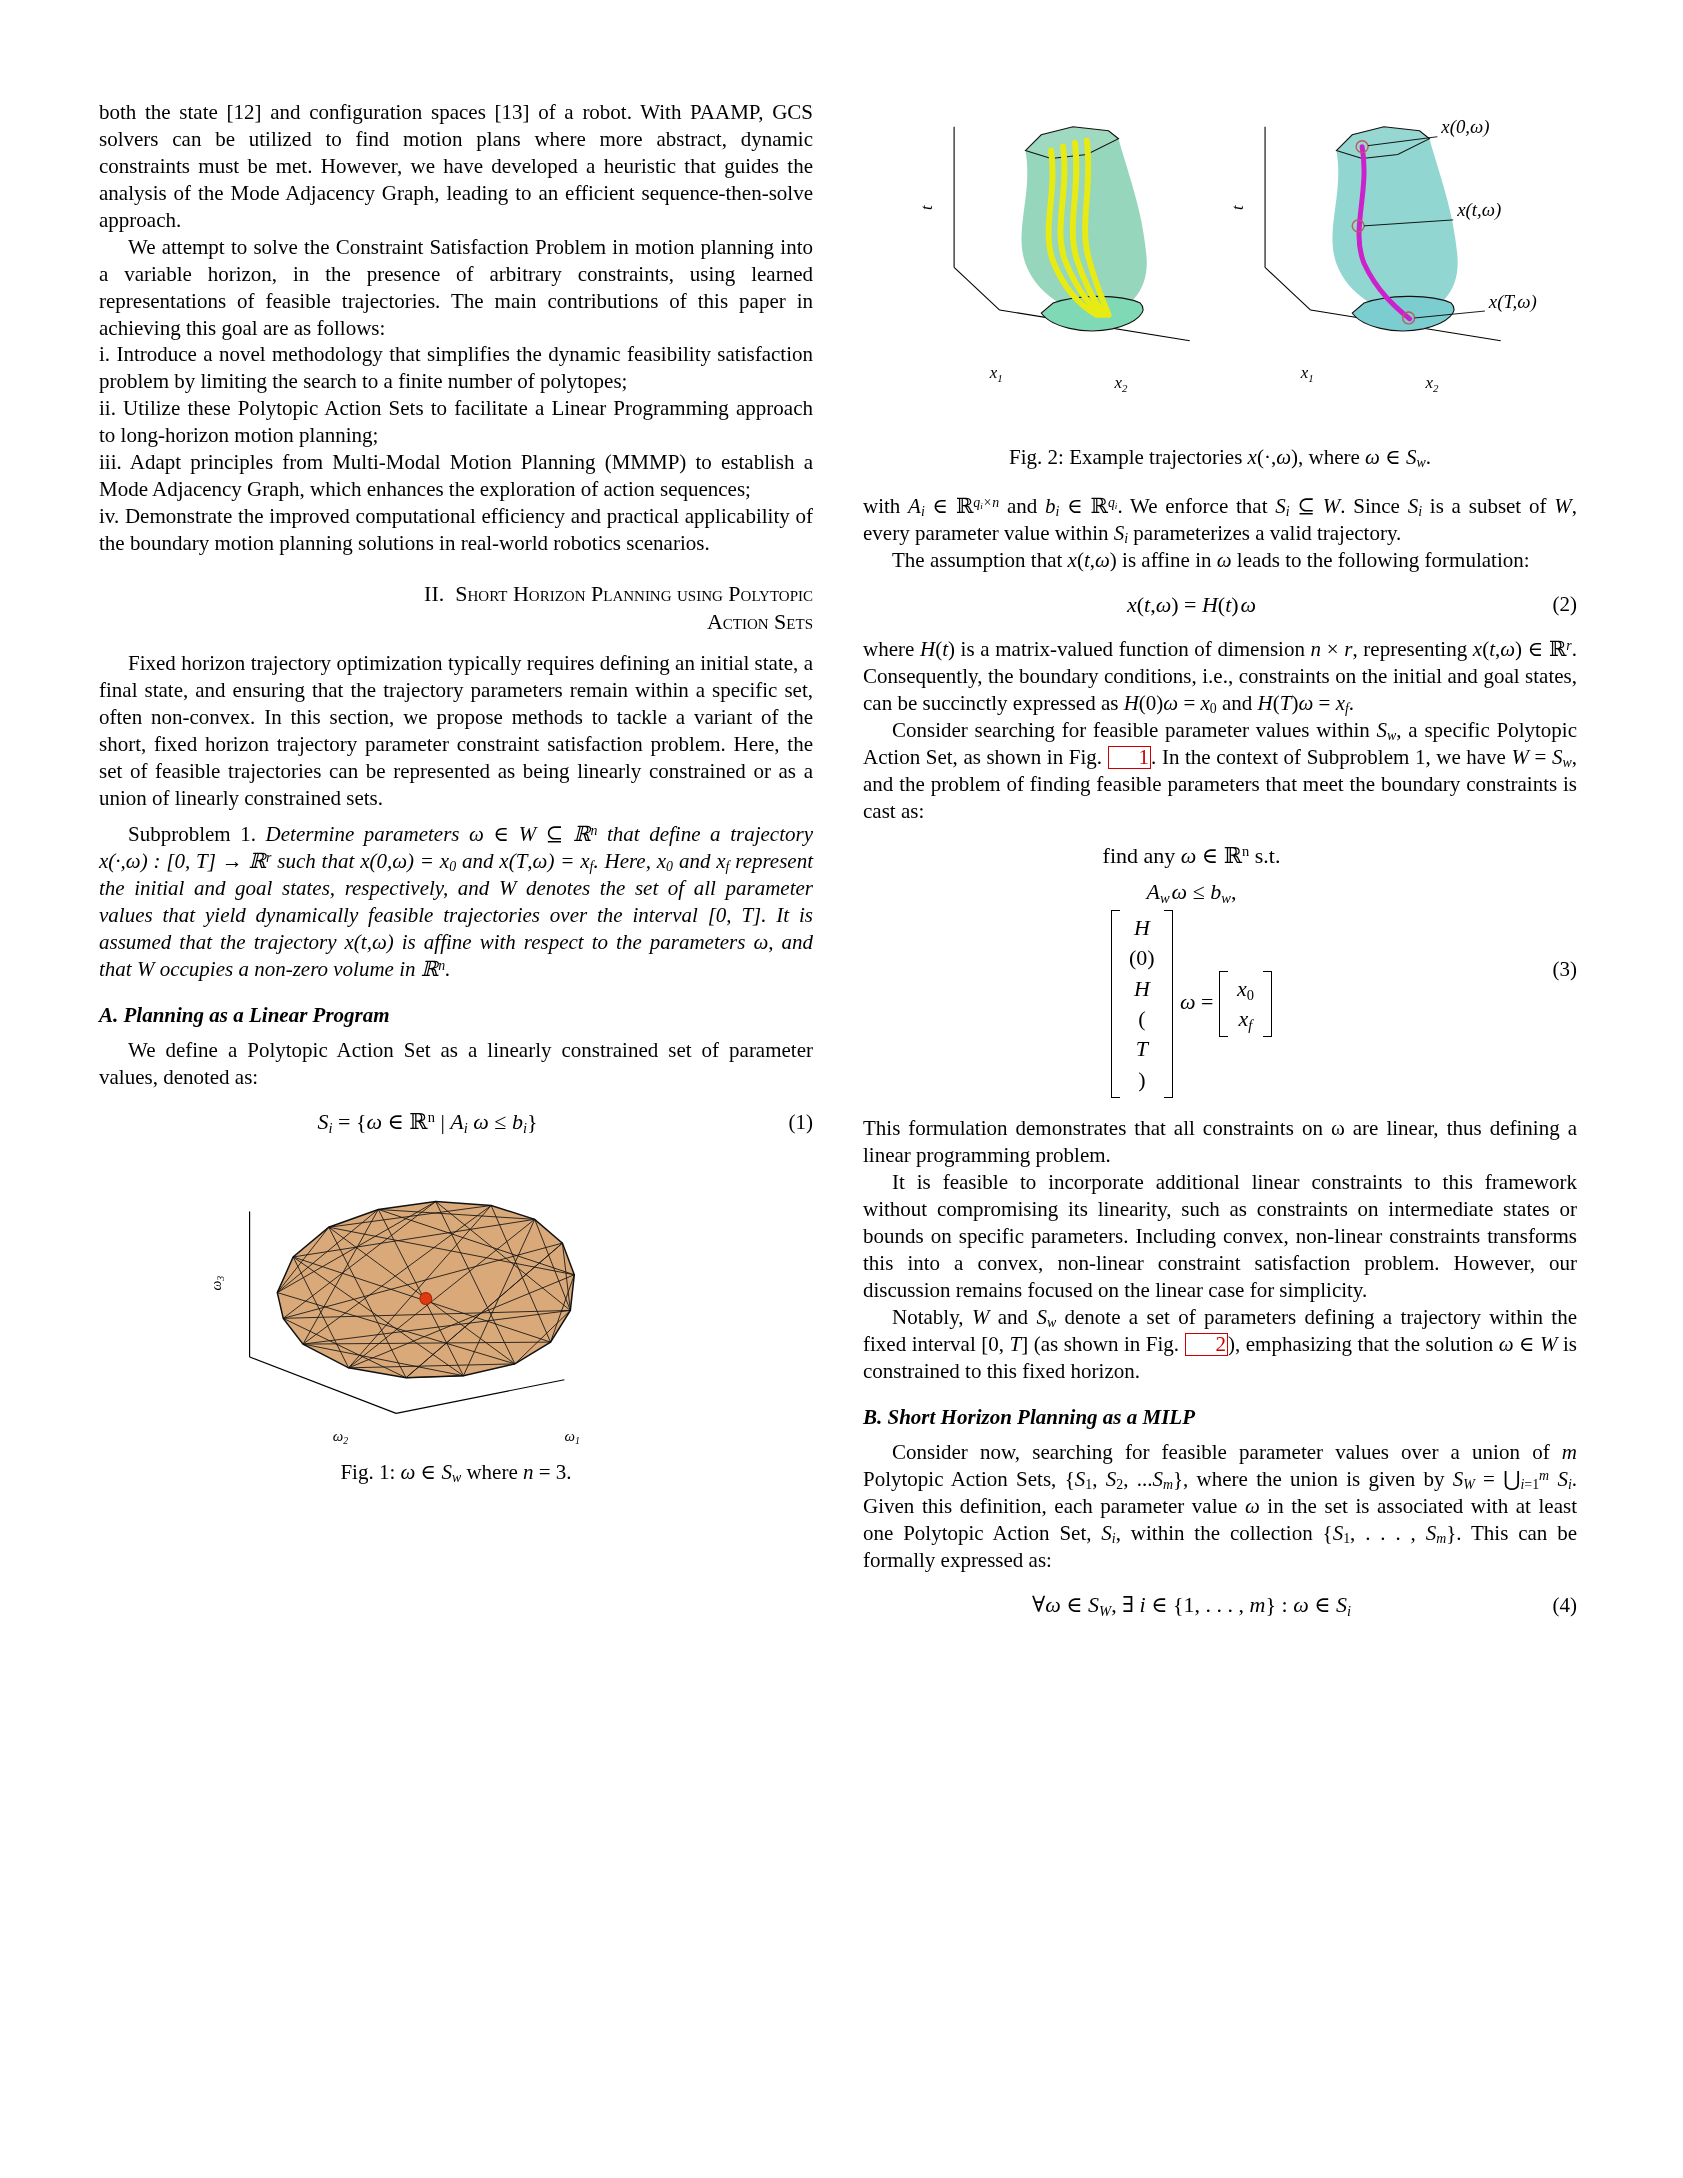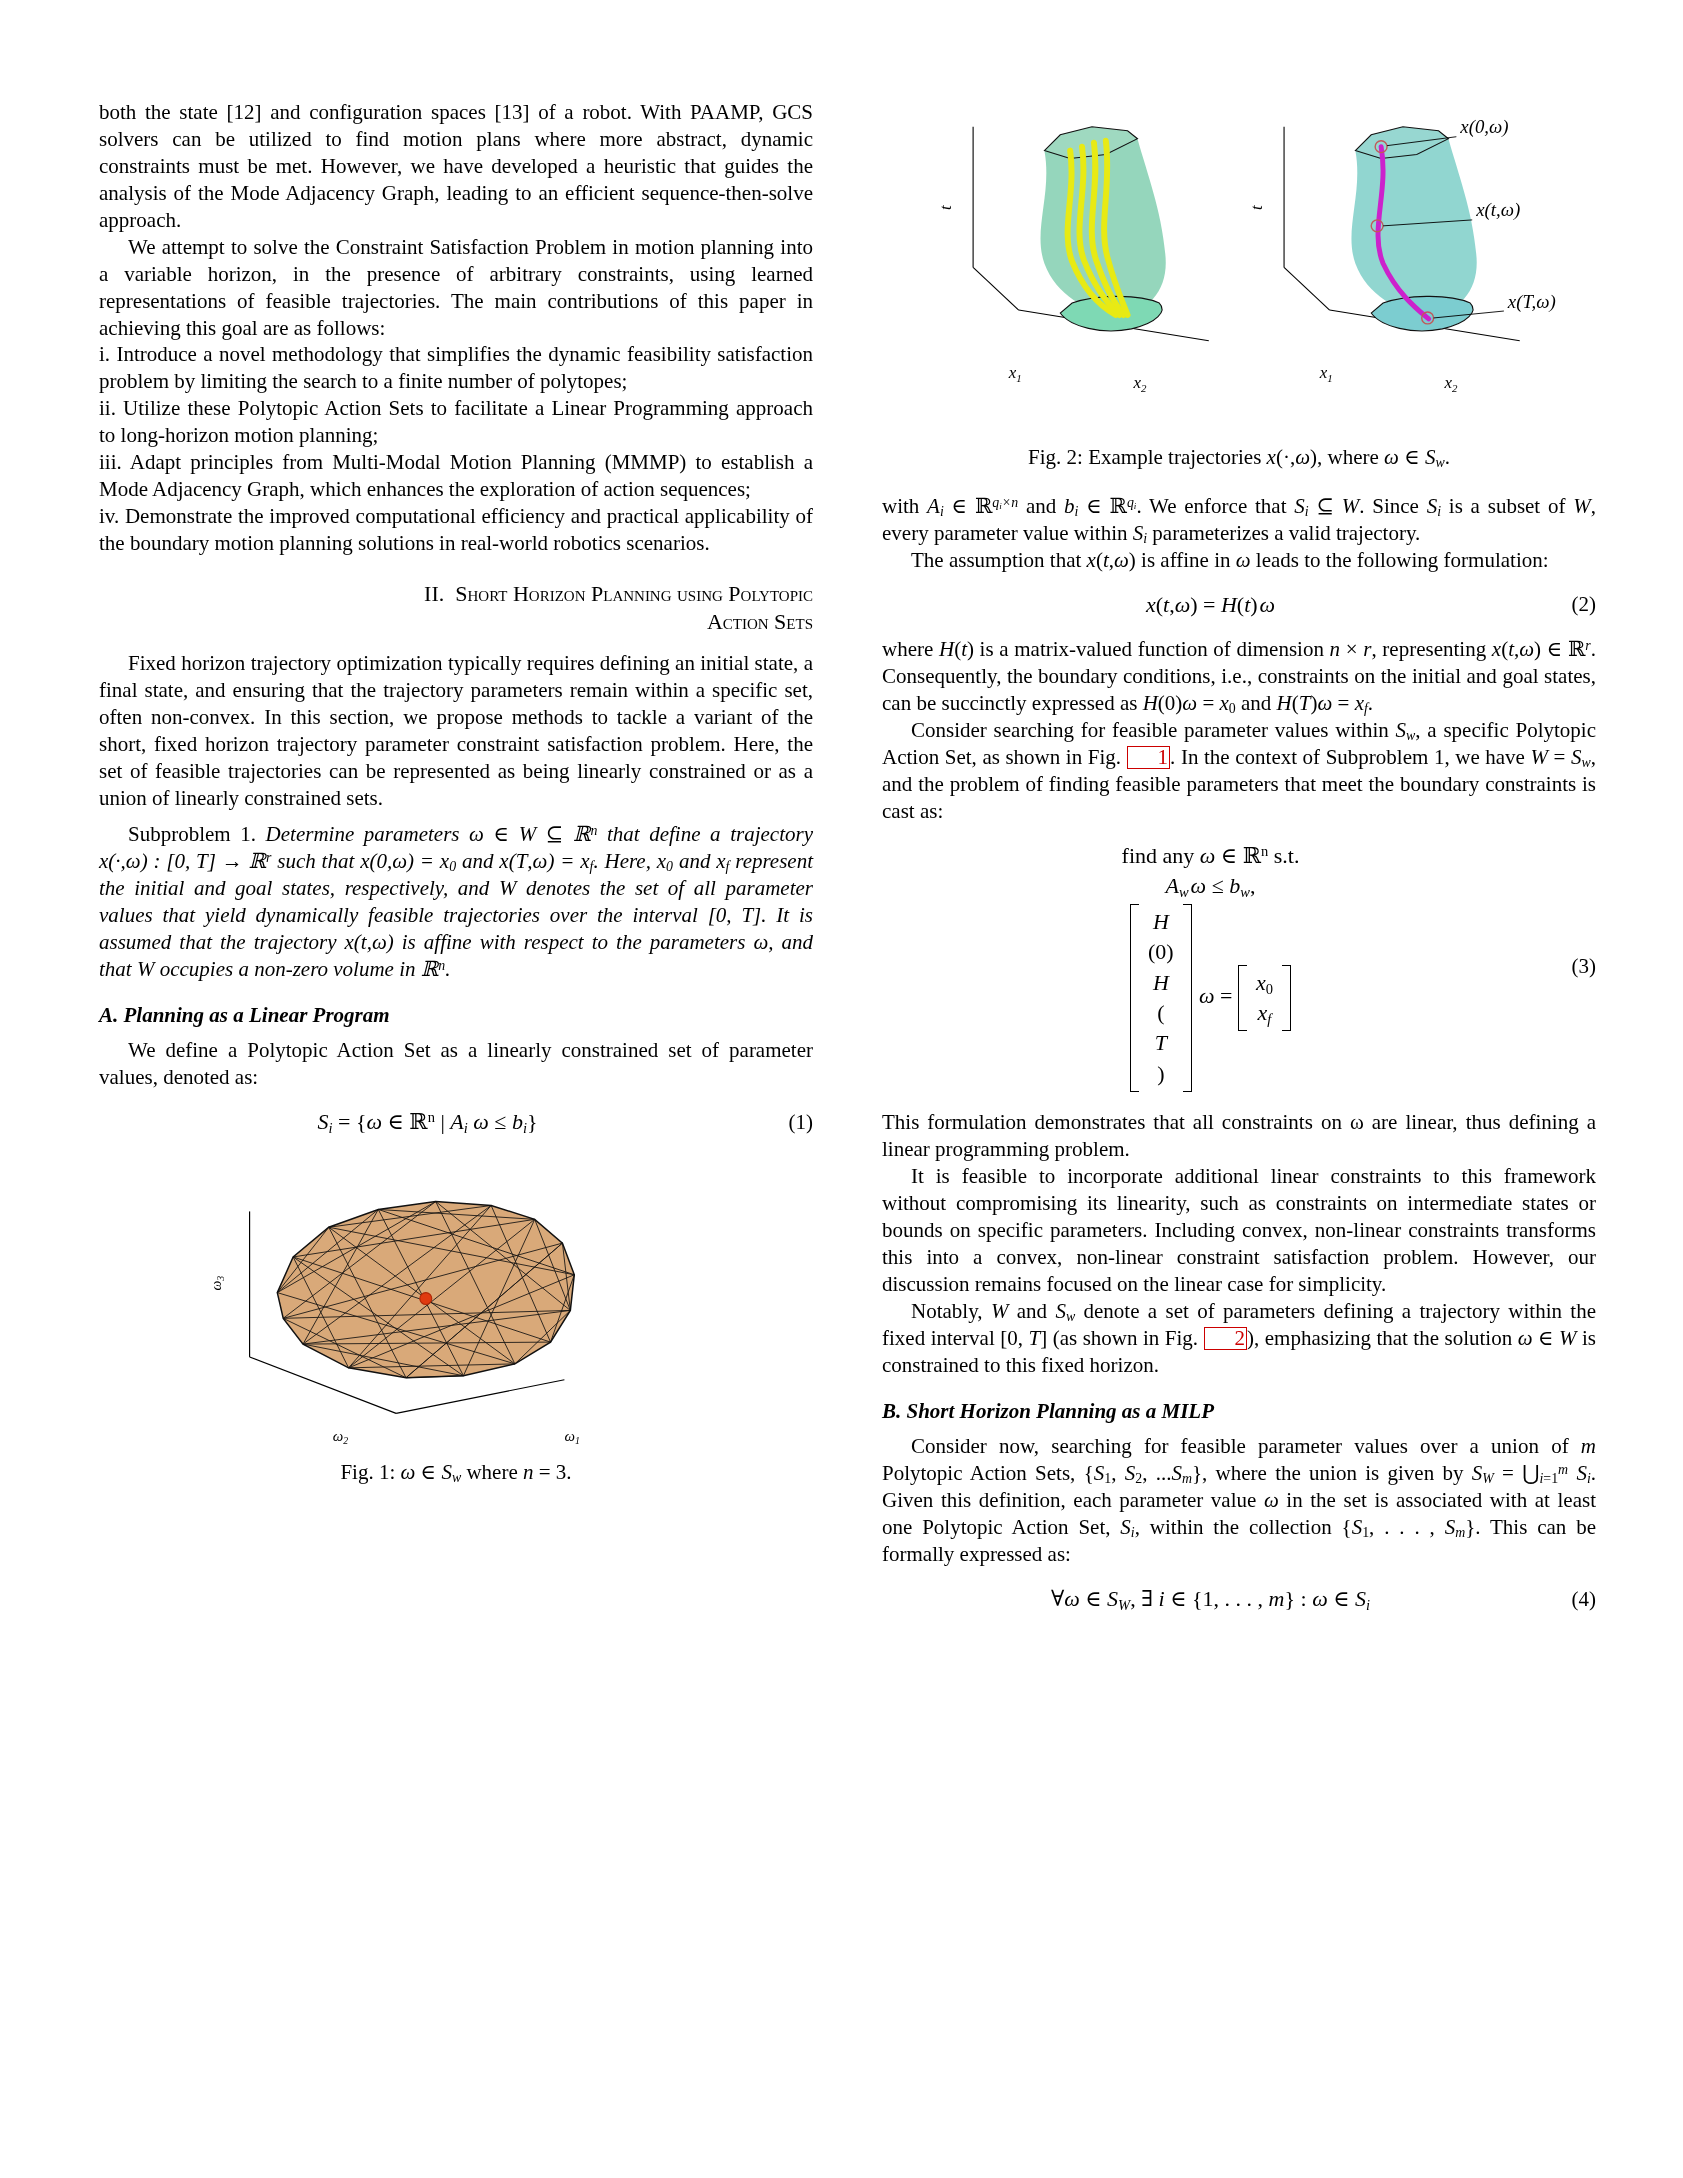--- a/index.html
+++ b/index.html
@@ -15,21 +15,21 @@
   }
   .page {
     position: absolute;
     left: 0; top: 0;
     width: 1683px;
     height: 2178px;
     padding: 99px 99px 59px 99px;
   }
   .columns {
     display: flex;
-    gap: 69px;
+    gap: 50px;
     width: 1485px;
     height: 2020px;
   }
   .col {
     width: 714px;
     font-size: 21px;
     line-height: 1.283;
     text-align: justify;
     text-justify: inter-word;
     hyphens: none;
@@ -285,21 +285,21 @@
       <p class="noind">
         where <span class="mathi">H</span>(<span class="mathi">t</span>) is a matrix-valued function of dimension <span class="mathi">n</span> × <span class="mathi">r</span>, representing <span class="mathi">x</span>(<span class="mathi">t</span>,<span class="mathi">ω</span>) ∈ <span class="bb">ℝ</span><sup><span class="mathi">r</span></sup>. Consequently, the boundary conditions, i.e., constraints on the initial and goal states, can be succinctly expressed as <span class="mathi">H</span>(0)<span class="mathi">ω</span> = <span class="mathi">x</span><sub>0</sub> and <span class="mathi">H</span>(<span class="mathi">T</span>)<span class="mathi">ω</span> = <span class="mathi">x</span><sub><span class="mathi">f</span></sub>.
       </p>
 
       <p class="ind">
         Consider searching for feasible parameter values within <span class="cal">S</span><sub><span class="mathi">w</span></sub>, a specific Polytopic Action Set, as shown in Fig.&nbsp;<span class="reflink">1</span>. In the context of Subproblem 1, we have <span class="cal">W</span> = <span class="cal">S</span><sub><span class="mathi">w</span></sub>, and the problem of finding feasible parameters that meet the boundary constraints is cast as:
       </p>
 
       <div class="eqrow" style="align-items:center;">
         <div class="eqbody">
-          <div style="margin-bottom:2px;">find any <span class="mathi">ω</span> ∈ <span class="bb">ℝ</span><sup>n</sup> s.t.</div>
+          <div style="margin-bottom:8px;">find any <span class="mathi">ω</span> ∈ <span class="bb">ℝ</span><sup>n</sup> s.t.</div>
           <div style="margin-bottom:4px;"><span class="mathi">A</span><sub><span class="mathi">w</span></sub> <span class="mathi">ω</span> ≤ <span class="mathi">b</span><sub><span class="mathi">w</span></sub>,</div>
           <div>
             <span class="mat">
               <span class="brk l"></span>
               <span class="matcol">
                 <span class="mathi">H</span>(0)
                 <span class="mathi">H</span>(<span class="mathi">T</span>)
               </span>
               <span class="brk r"></span>
             </span>

